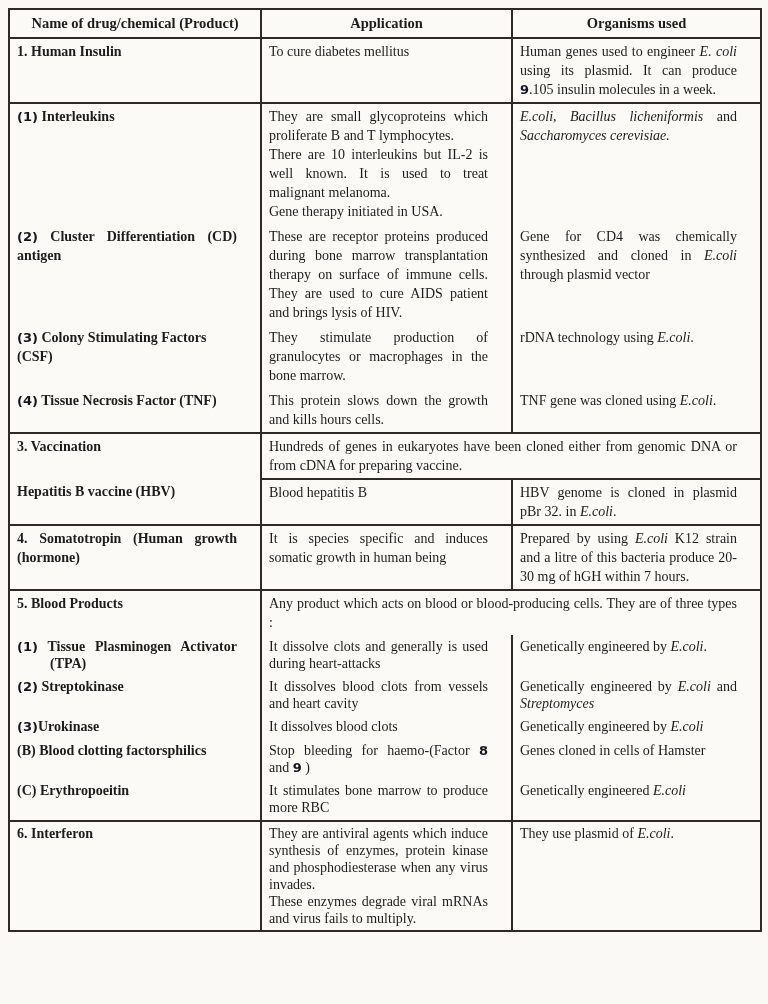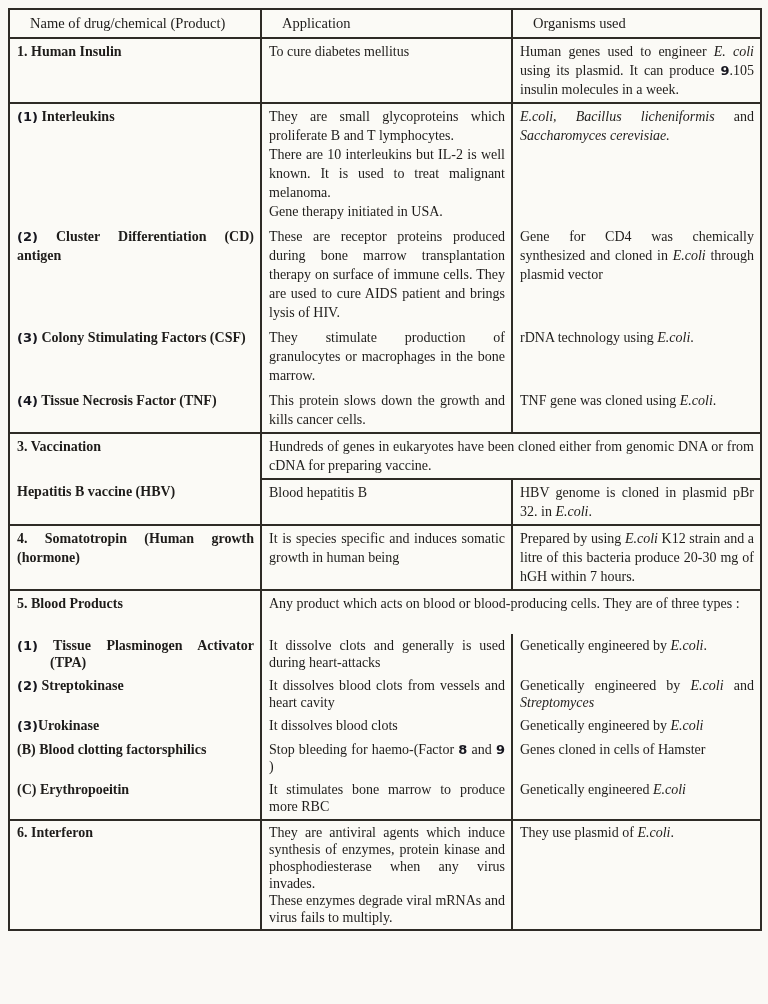--- a/index.html
+++ b/index.html
@@ -16,27 +16,27 @@
     width:754px;
     margin:8px 0 0 8px;
     background:#fbfaf6;
   }
   col.w1{width:250px}
   col.w2{width:249px}
   col.w3{width:247px}
   th,td{
     border:2px solid #2e2b26;
     vertical-align:top;
-    padding:3px 6px 3px 7px;
+    padding:3px 23px 3px 7px;
     font-size:14px;
     line-height:19px;
   }
   th{
-    text-align:left;
-    font-weight:normal;
+    text-align:center;
+    font-weight:bold;
     font-size:14.5px;
     padding:4px 20px;
   }
   td.c1{font-weight:bold;}
   td.just{text-align:justify;}
   .bh{border-bottom-style:hidden;}
   tr.tight td{line-height:17px;}
   td.hang{padding-left:40px;text-indent:-33px;}
   .ed{
     font-family:"DejaVu Sans","Liberation Sans",sans-serif;
@@ -91,21 +91,21 @@
       </tr>
 
       <tr class="h58">
         <td class="c1 bh"><span class="ed">(3)</span> Colony Stimulating Factors (CSF)</td>
         <td class="bh just">They stimulate production of granulocytes or macrophages in the bone marrow.</td>
         <td class="bh">rDNA technology using <i>E.coli</i>.</td>
       </tr>
 
       <tr class="h40">
         <td class="c1"><span class="ed">(4)</span> Tissue Necrosis Factor (TNF)</td>
-        <td class="just">This protein slows down the growth and kills cancer cells.</td>
+        <td class="just">This protein slows down the growth and kills hours cells.</td>
         <td>TNF gene was cloned using <i>E.coli</i>.</td>
       </tr>
 
       <tr class="h42">
         <td class="c1 bh">3. Vaccination</td>
         <td colspan="2" class="just">Hundreds of genes in eukaryotes have been cloned either from genomic DNA or from cDNA for preparing vaccine.</td>
       </tr>
 
       <tr class="h44">
         <td class="c1">Hepatitis B vaccine (HBV)</td>

